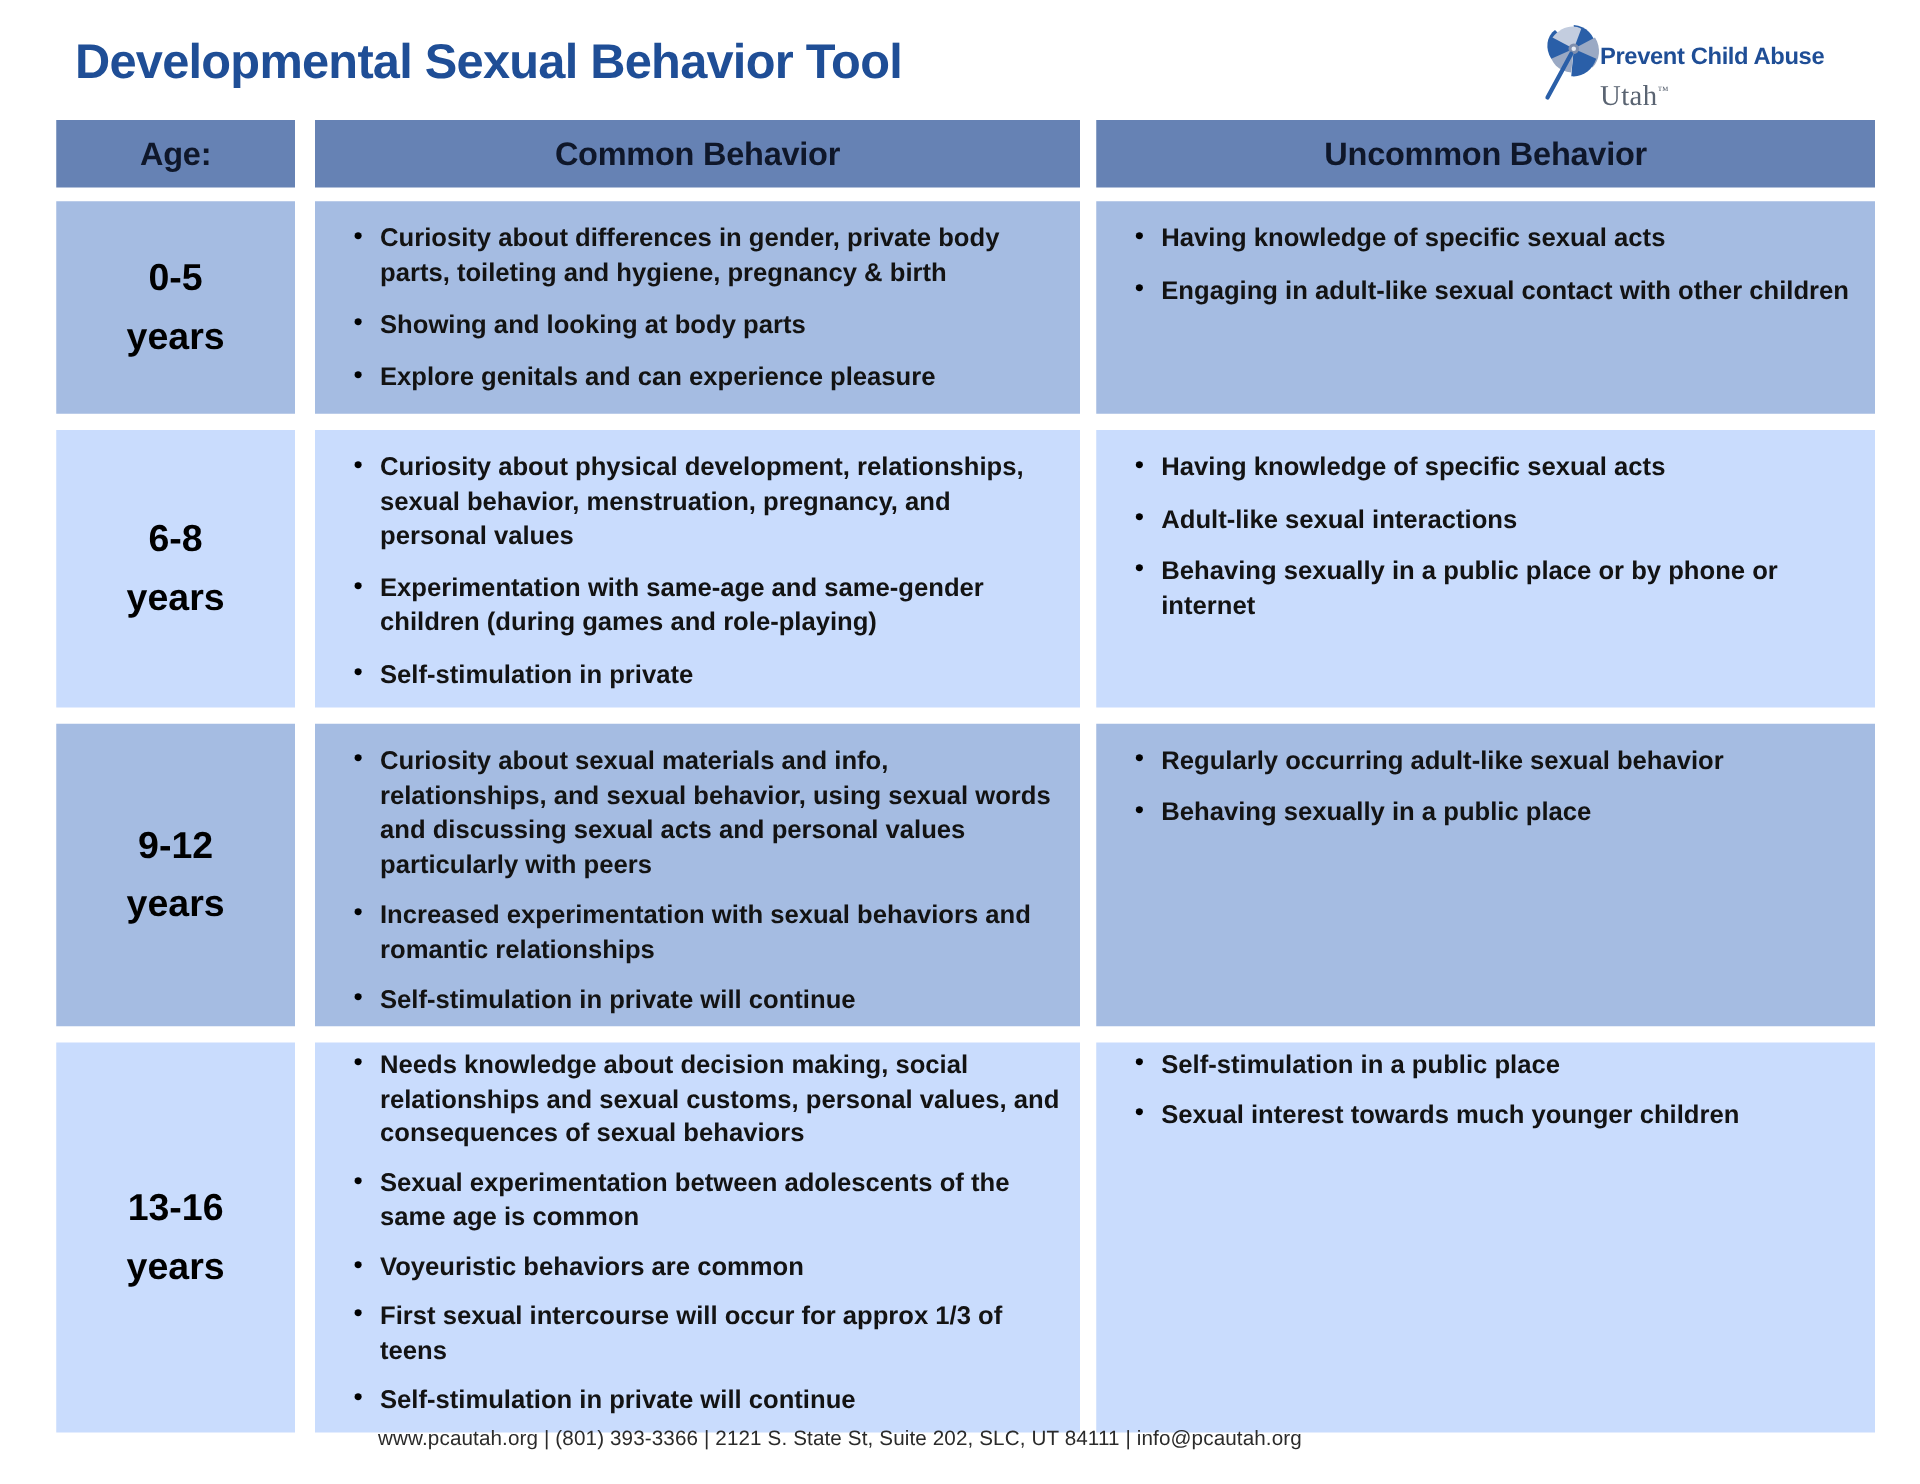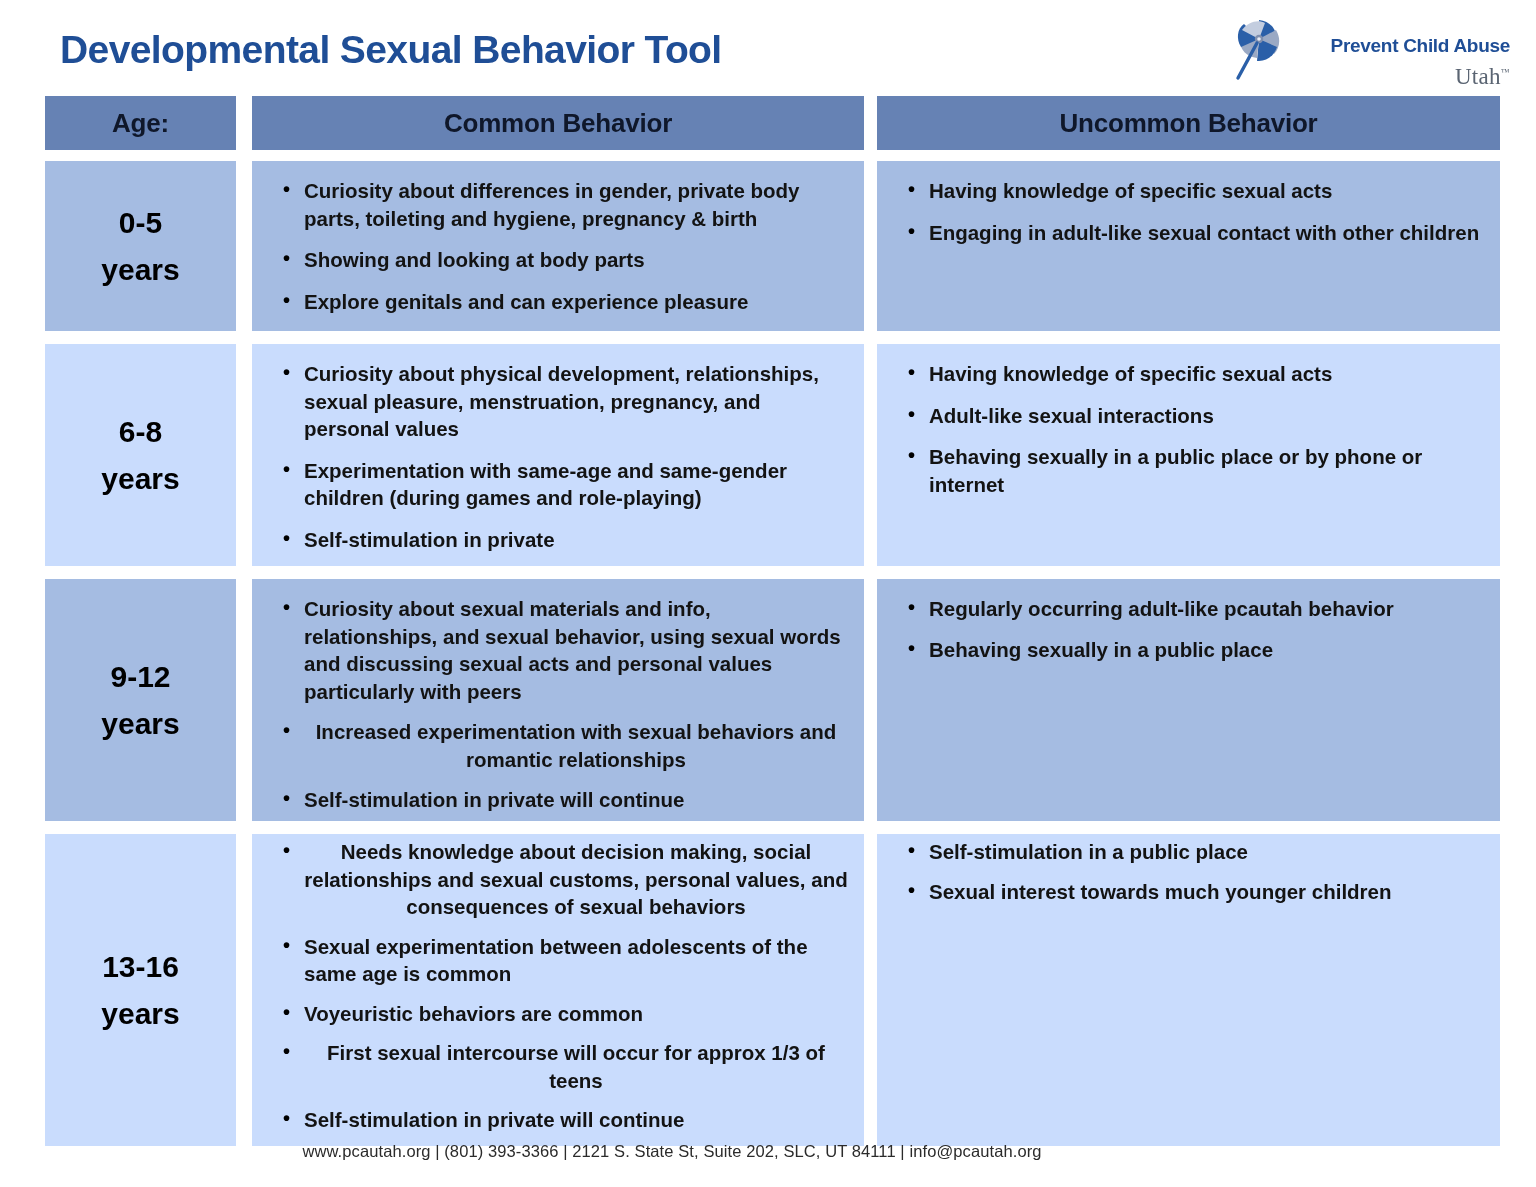--- a/index.html
+++ b/index.html
@@ -18,21 +18,20 @@
     background: #ffffff;
     overflow: hidden;
   }
 
   
   .top-bar {
     position: absolute;
     left: 0; top: 0;
     width: 1536px;
     height: 90px;
-    text-align: right;
   }
 
   .doc-title {
     position: absolute;
     left: 60px;
     top: 28px;
     font-size: 39px;
     font-weight: bold;
     color: #1f4e96;
     letter-spacing: -0.6px;
@@ -165,21 +164,21 @@
 
   .r1 .contentbox { padding-top: 16px; }
   .r2 .contentbox { padding-top: 16px; }
   .r3 .contentbox { padding-top: 16px; }
   .r4 .contentbox { padding-top: 4px; }
 
   .r3 .contentbox ul.blist li { margin-bottom: 13px; }
   .r4 .contentbox ul.blist li { margin-bottom: 12px; }
 
   
-  li.indent-a { padding-left: 34px; text-align: center; }
+  li.indent-a { padding-left: 34px; }
   li.indent-a::before { left: 13px; }
 
   
   .footer {
     position: absolute;
     left: 0;
     top: 1142px;
     width: 1344px;
     text-align: center;
     font-size: 16.5px;
@@ -260,21 +259,21 @@
       <div class="cell-age shade-light">
         <div class="agebox">
           <span>6-8</span>
           <span>years</span>
         </div>
       </div>
       <div class="gap-a"></div>
       <div class="cell-common shade-light">
         <div class="contentbox">
           <ul class="blist">
-            <li>Curiosity about physical development, relationships, sexual pleasure, menstruation, pregnancy, and personal values</li>
+            <li>Curiosity about physical development, relationships, sexual behavior, menstruation, pregnancy, and personal values</li>
             <li>Experimentation with same-age and same-gender children (during games and role-playing)</li>
             <li>Self-stimulation in private</li>
           </ul>
         </div>
       </div>
       <div class="gap-b"></div>
       <div class="cell-unc shade-light">
         <div class="contentbox">
           <ul class="blist">
             <li>Having knowledge of specific sexual acts</li>
@@ -299,21 +298,21 @@
             <li>Curiosity about sexual materials and info, relationships, and sexual behavior, using sexual words and discussing sexual acts and personal values particularly with peers</li>
             <li class="indent-a">Increased experimentation with sexual behaviors and romantic relationships</li>
             <li>Self-stimulation in private will continue</li>
           </ul>
         </div>
       </div>
       <div class="gap-b"></div>
       <div class="cell-unc shade-dark">
         <div class="contentbox">
           <ul class="blist">
-            <li>Regularly occurring adult-like pcautah behavior</li>
+            <li>Regularly occurring adult-like sexual behavior</li>
             <li>Behaving sexually in a public place</li>
           </ul>
         </div>
       </div>
     </div>
 
     <div class="trow r4">
       <div class="cell-age shade-light">
         <div class="agebox">
           <span>13-16</span>

